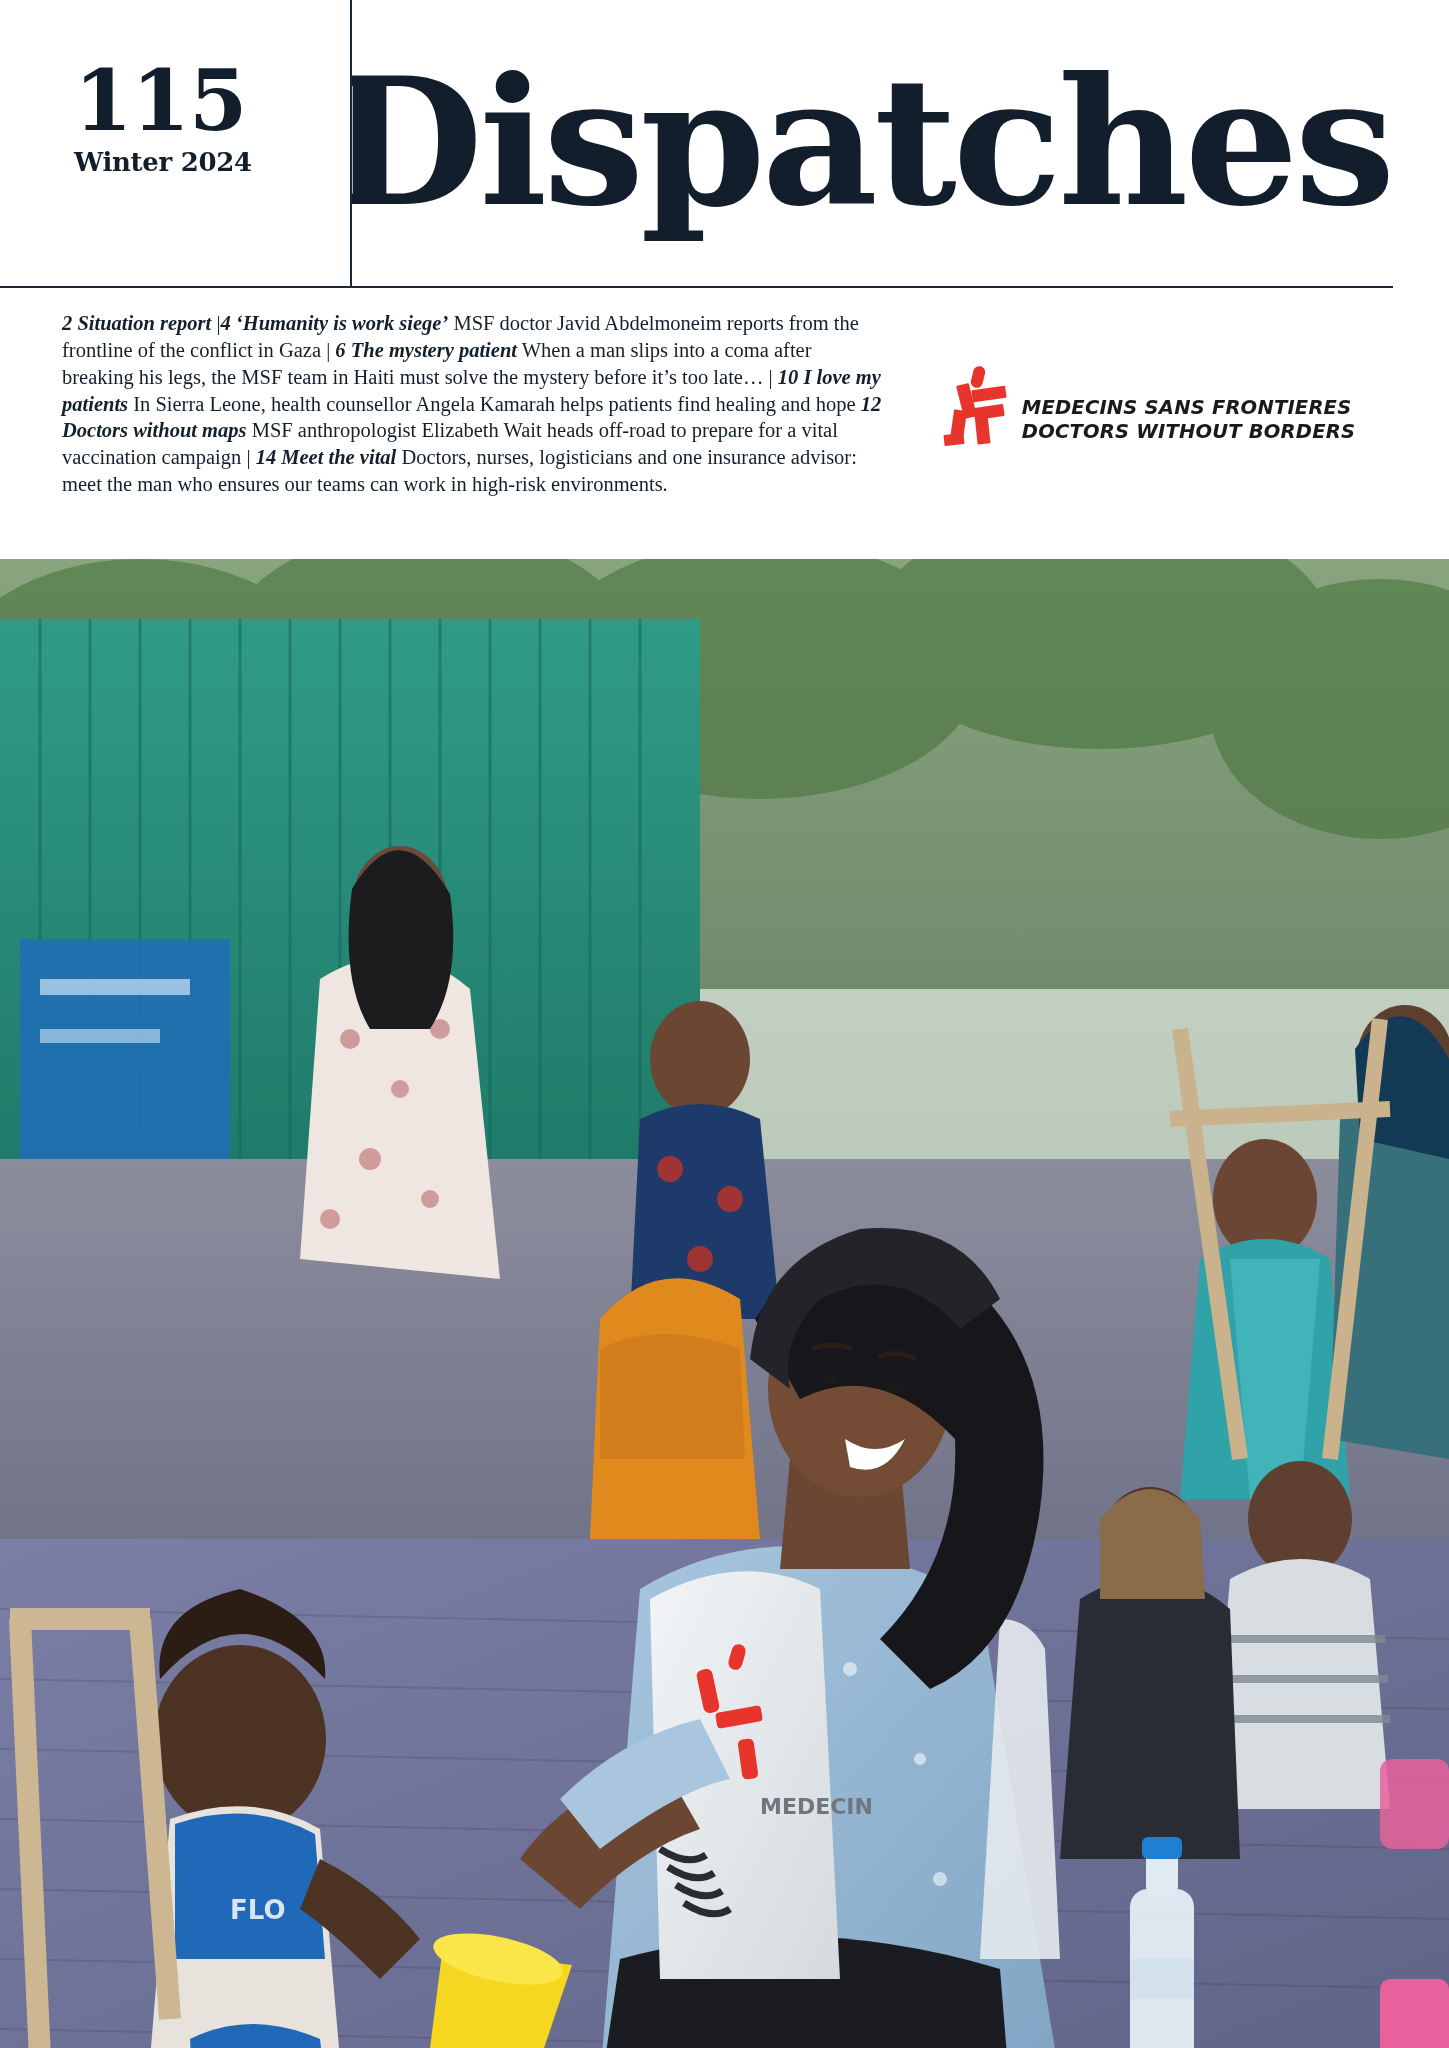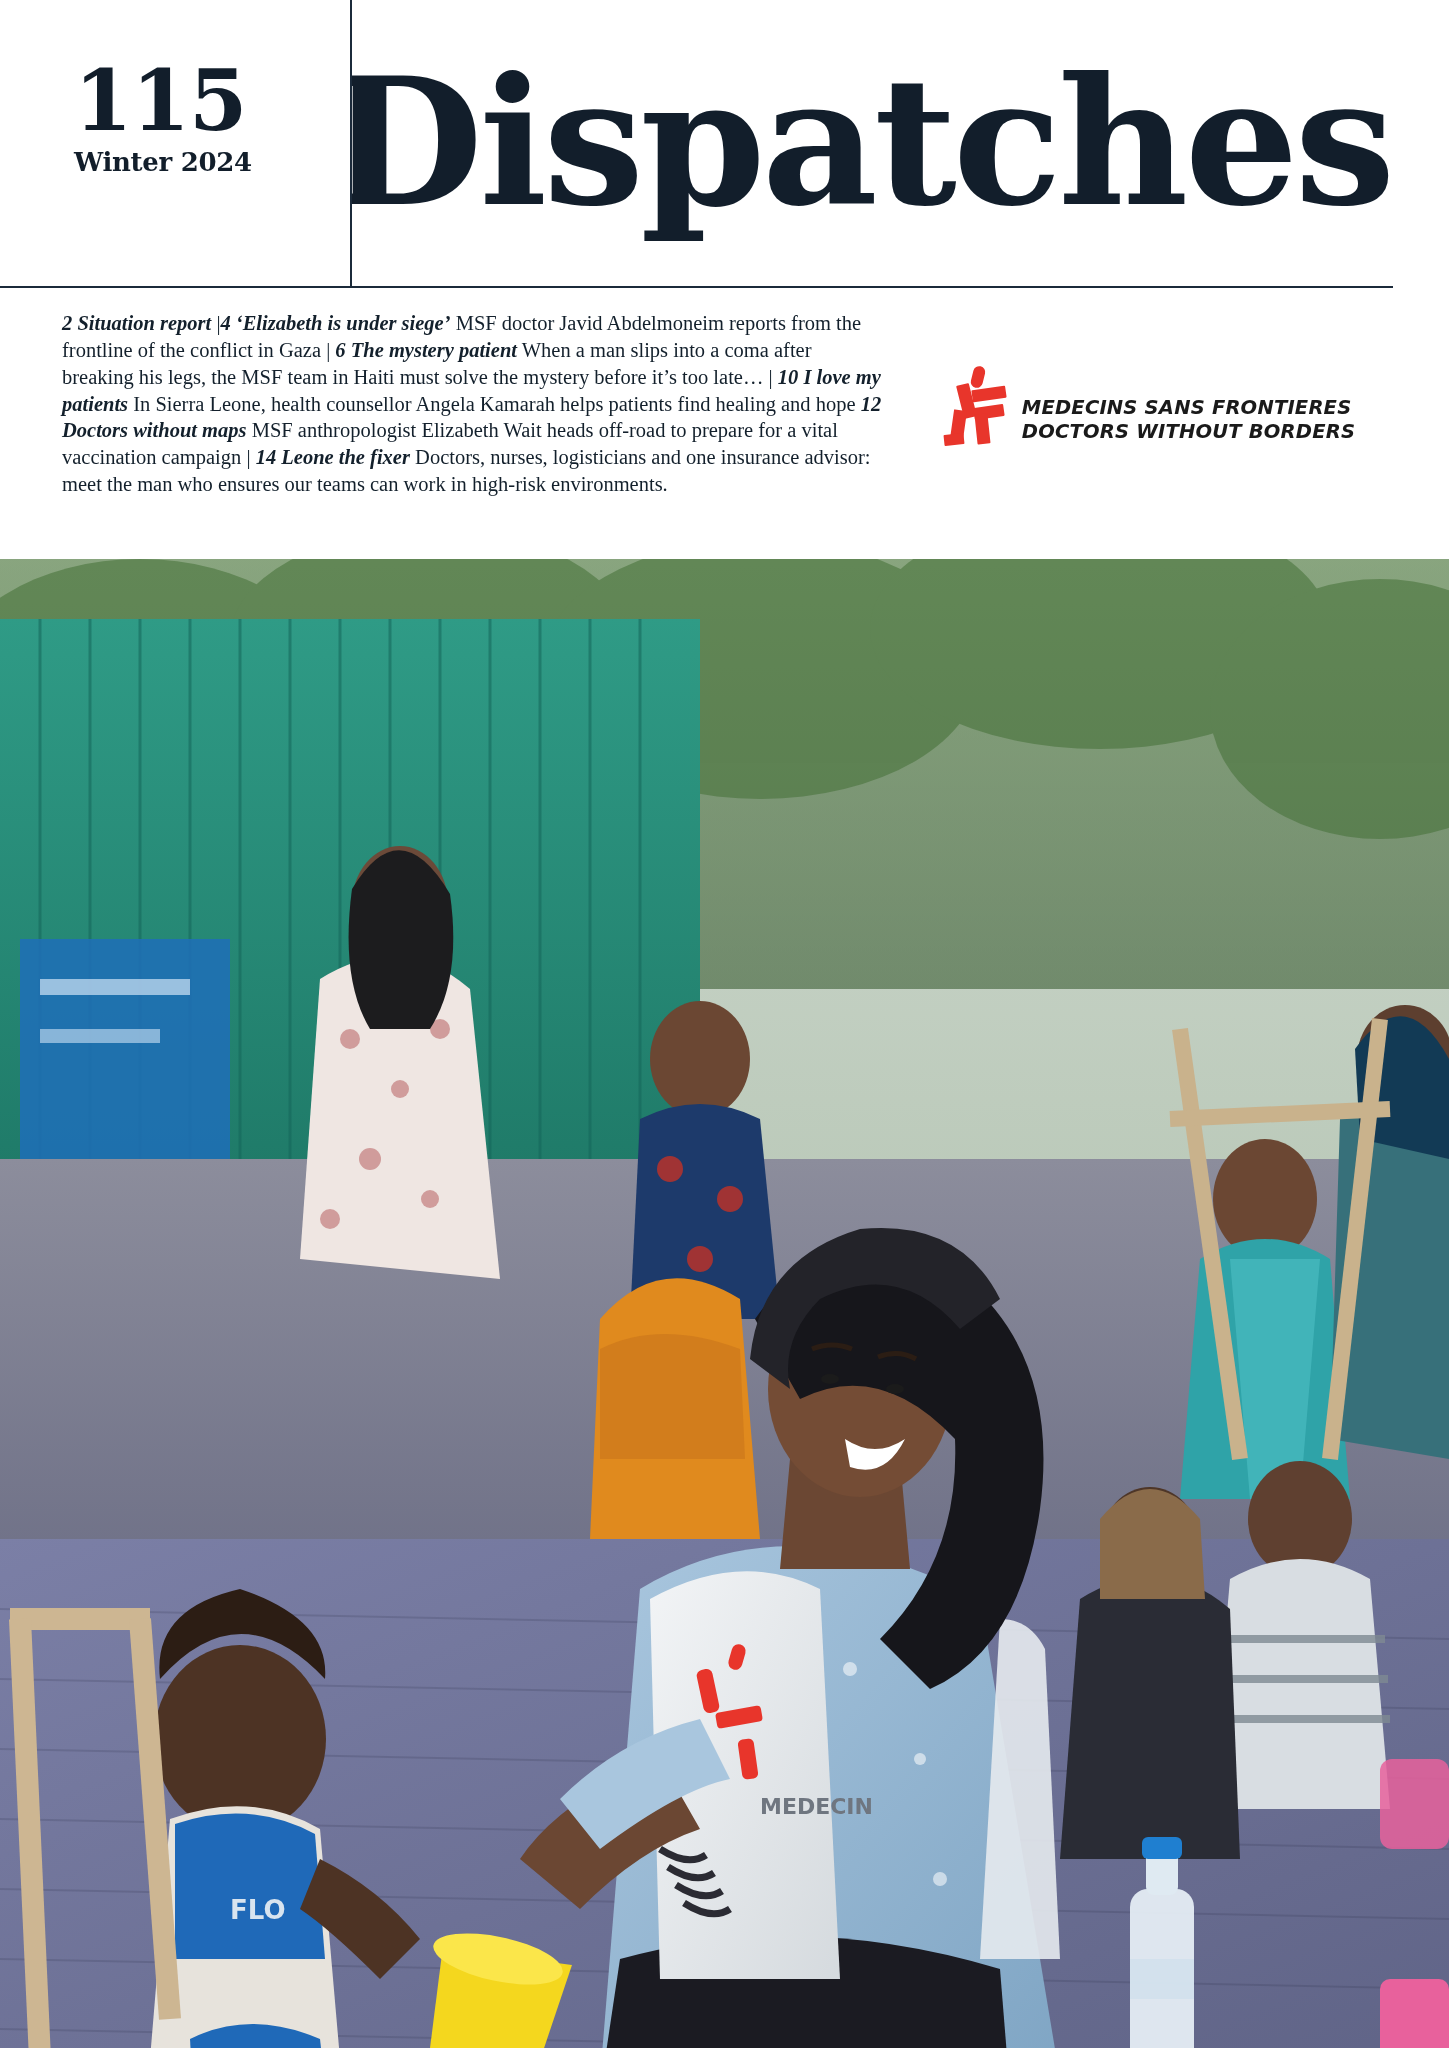--- a/index.html
+++ b/index.html
@@ -173,33 +173,33 @@
     <div class="title-block">
       <div class="mag-title">Dispatches</div>
     </div>
   </div>
 
   <div class="contents-strip">
     <div class="contents-text">
       <span><b>2</b></span>
       <b>Situation report</b>
       <span> |</span><b>4</b>
-      <b>‘Elizabeth is under siege’</b>
+      <b>‘Humanity is work siege’</b>
       <span>MSF doctor Javid Abdelmoneim reports from the frontline of the conflict in Gaza</span>
       <span> | </span><b>6</b>
       <b>The mystery patient</b>
       <span>When a man slips into a coma after breaking his legs, the MSF team in Haiti must solve the mystery before it’s too late…</span>
       <span> | </span><b>10</b>
       <b>I love my patients</b>
       <span>In Sierra Leone, health counsellor Angela Kamarah helps patients find healing and hope</span>
       <b>12</b>
       <b>Doctors without maps</b>
       <span>MSF anthropologist Elizabeth Wait heads off-road to prepare for a vital vaccination campaign</span>
       <span> | </span><b>14</b>
-      <b>Leone the fixer</b>
+      <b>Meet the vital</b>
       <span>Doctors, nurses, logisticians and one insurance advisor: meet the man who ensures our teams can work in high-risk environments.</span>
     </div>
 
     <div class="logo-block">
       <div class="msf-logo">
         <div class="msf-mark">
           <i class="s1"></i>
             <i class="s2"></i>
             <i class="s3"></i>
             <i class="s4"></i>

